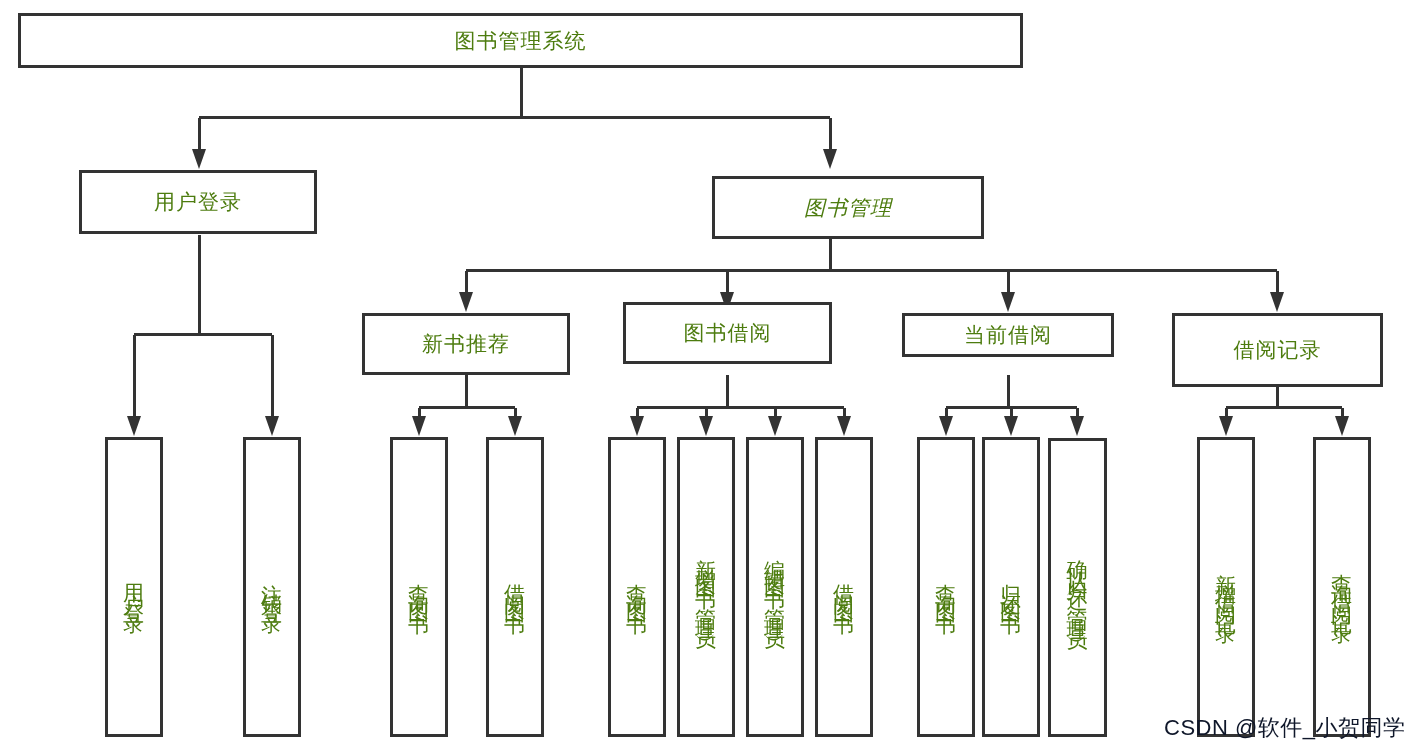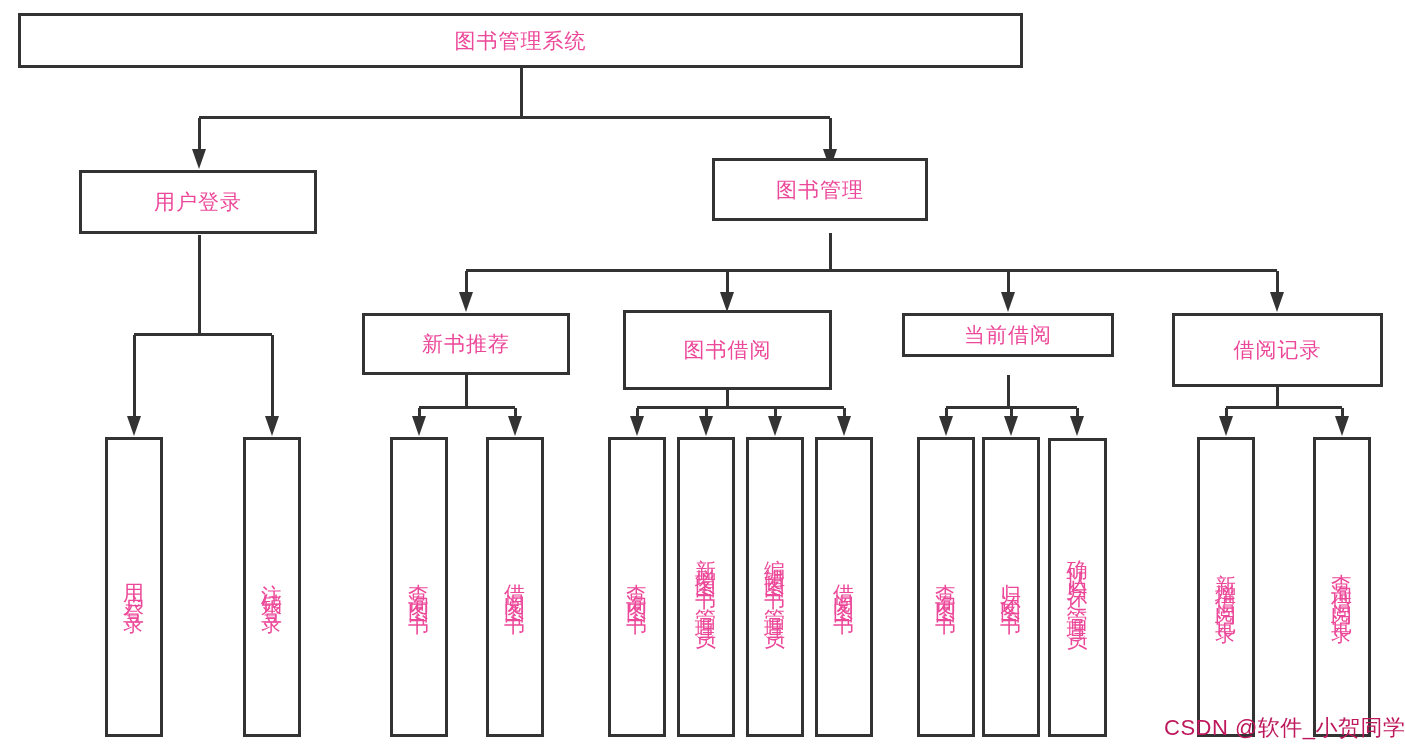--- a/index.html
+++ b/index.html
@@ -22,21 +22,21 @@
     z-index: 1;
   }
   .node {
     position: absolute;
     box-sizing: border-box;
     background: #ffffff;
     border: 3px solid #333333;
     display: flex;
     align-items: center;
     justify-content: center;
-    color: #ec4899;
+    color: #4d7c0f;
     z-index: 2;
   }
   .node.h .lbl {
     font-size: 21px;
     letter-spacing: 1px;
     white-space: nowrap;
   }
   .node.v .lbl {
     writing-mode: vertical-rl;
     text-orientation: mixed;
@@ -44,21 +44,21 @@
     letter-spacing: 10px;
     line-height: 1;
     white-space: nowrap;
   }
   .watermark {
     position: absolute;
     left: 1164px;
     top: 713px;
     font-size: 22px;
     letter-spacing: 0.5px;
-    color: #be185d;
+    color: #0f172a;
     z-index: 3;
     white-space: nowrap;
     text-align: center;
   }
 </style>
 </head>
 <body>
 
 <div class="stage">
 
@@ -102,28 +102,28 @@
     </g>
   </svg>
 
   <div class="node h" style="left:18px; top:13px; width:1005px; height:55px;">
     <span class="lbl">图书管理系统</span>
   </div>
 
   <div class="node h" style="left:79px; top:170px; width:238px; height:64px;">
     <span class="lbl">用户登录</span>
   </div>
-  <div class="node h" style="left:712px; top:158px; width:216px; height:63px;">
+  <div class="node h" style="left:712px; top:176px; width:272px; height:63px;font-style:italic;">
     <span class="lbl">图书管理</span>
   </div>
 
   <div class="node h" style="left:362px; top:313px; width:208px; height:62px;align-items:center;">
     <span class="lbl">新书推荐</span>
   </div>
-  <div class="node h" style="left:623px; top:310px; width:209px; height:80px;">
+  <div class="node h" style="left:623px; top:302px; width:209px; height:62px;">
     <span class="lbl">图书借阅</span>
   </div>
   <div class="node h" style="left:902px; top:313px; width:212px; height:44px;">
     <span class="lbl">当前借阅</span>
   </div>
   <div class="node h" style="left:1172px; top:313px; width:211px; height:74px;">
     <span class="lbl">借阅记录</span>
   </div>
 
   <div class="node v" style="left:105px; top:437px; width:58px; height:300px;">

